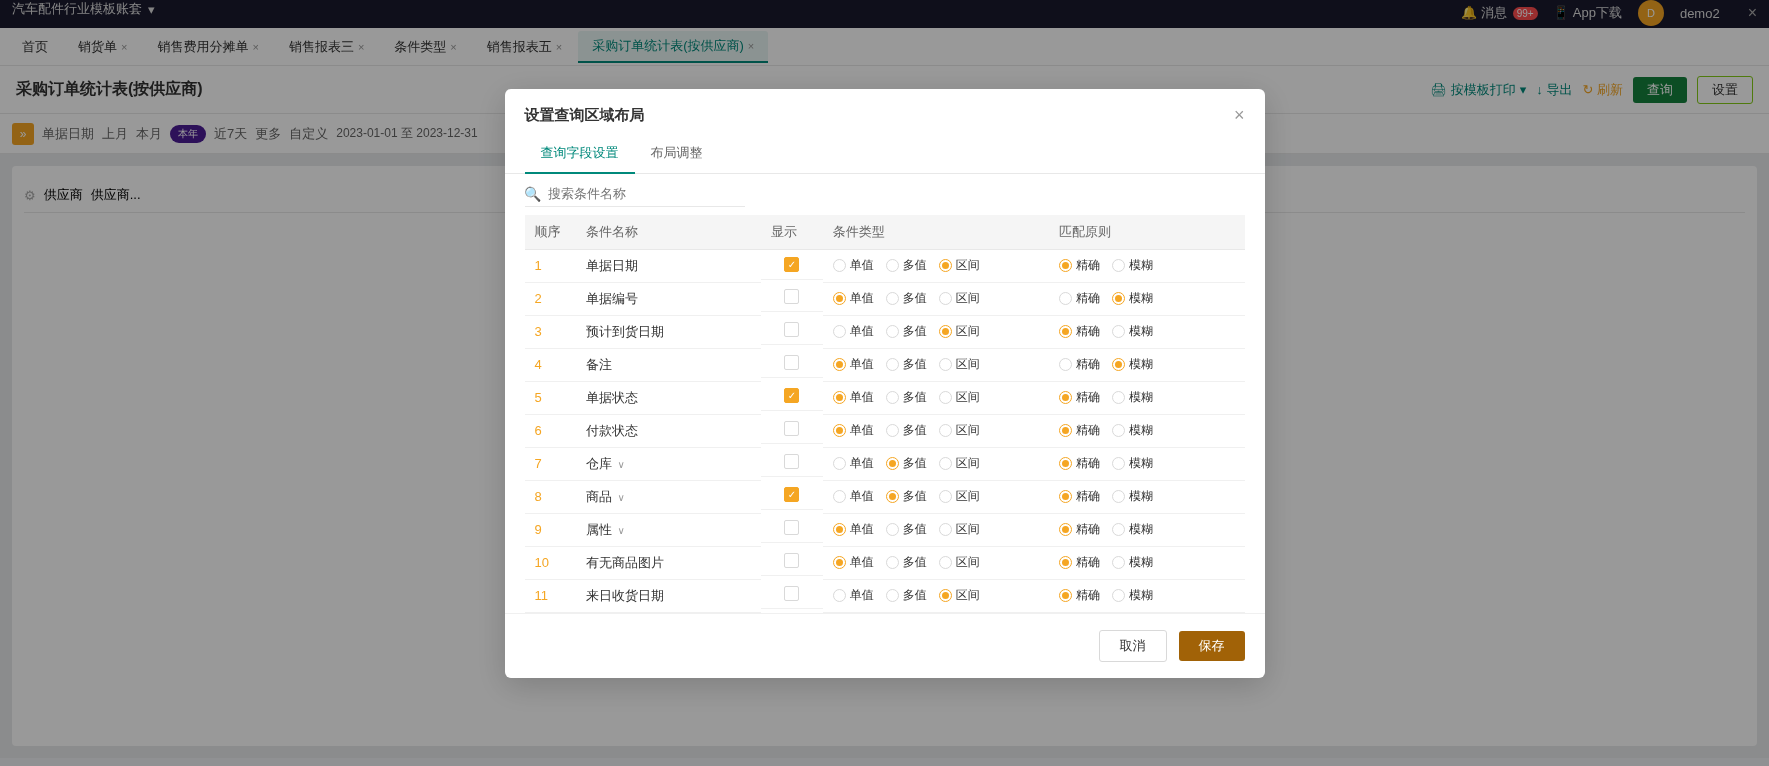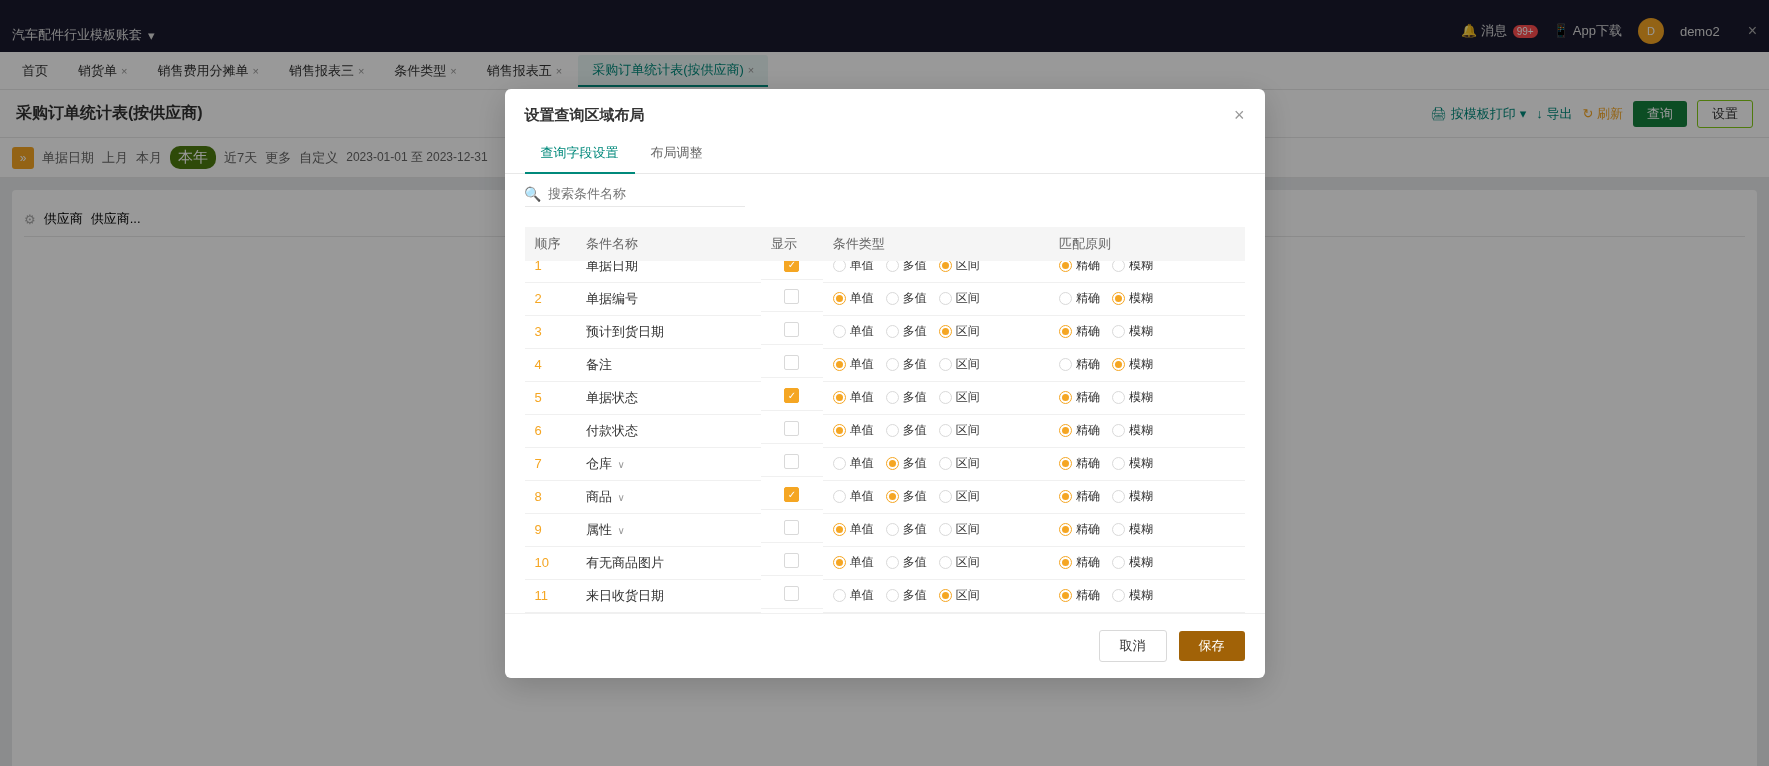--- a/index.html
+++ b/index.html
@@ -1,25 +1,25 @@
 <!DOCTYPE html>
 <html><head>
   <meta charset="utf-8">
   <style>
     * { box-sizing: border-box; margin: 0; padding: 0; }
     body { font-family: "Microsoft YaHei", "PingFang SC", sans-serif; font-size: 13px; background: #f0f2f5; overflow: hidden; }
 
     
     .top-bar {
-      height: 52px;
+      height: 28px;
       background: #1a1a2e;
       display: flex;
-      align-items: flex-end;
+      align-items: flex-start;
       justify-content: space-between;
-      padding: 8px 12px;
+      padding: 0 12px;
       color: #ccc;
     }
     .top-bar-left { font-size: 13px; color: #ddd; display: flex; align-items: center; gap: 6px; }
     .top-bar-right { display: flex; align-items: center; gap: 16px; font-size: 13px; color: #ddd; }
     .badge { background: #ff4d4f; color: #fff; border-radius: 8px; font-size: 10px; padding: 1px 4px; margin-left: 2px; }
     .avatar { width: 26px; height: 26px; border-radius: 50%; background: #f5a623; display: inline-flex; align-items: center; justify-content: center; color: #fff; font-size: 11px; }
     .close-x { color: #aaa; cursor: pointer; font-size: 16px; margin-left: 12px; }
 
     
     .tab-bar {
@@ -63,21 +63,21 @@
       height: 40px;
       background: #fff;
       display: flex;
       align-items: center;
       padding: 0 12px;
       gap: 8px;
       border-bottom: 1px solid #e8e8e8;
     }
     .filter-toggle { width: 22px; height: 22px; background: #f5a623; color: #fff; border-radius: 3px; display: flex; align-items: center; justify-content: center; cursor: pointer; font-size: 12px; }
     .filter-label { color: #666; font-size: 13px; }
-    .date-badge { background: #4d7c0f; color: #fff; border-radius: 10px; font-size: 15px; padding: 2px 8px; cursor: pointer; text-align: right; }
+    .date-badge { background: #4c1d95; color: #fff; border-radius: 10px; font-size: 10px; padding: 2px 8px; cursor: pointer; text-align: right; }
     .filter-date { color: #666; font-size: 12px; }
 
     
     .main-content { background: #e8eaec; padding: 12px; height: calc(766px - 36px - 38px - 48px - 40px); position: relative; }
     .table-card { background: #fff; border-radius: 4px; padding: 12px; height: 100%; }
     .table-header-row { display: flex; align-items: center; gap: 8px; padding: 8px 0; border-bottom: 1px solid #e8e8e8; }
     .gear-icon { color: #aaa; cursor: pointer; }
 
     
     .overlay {
@@ -136,21 +136,21 @@
       width: 180px; background: transparent;
     }
 
     
     .modal-table-wrap { overflow-y: auto; flex: 1; padding: 0 20px; }
     .modal-table { width: 100%; border-collapse: collapse; }
     .modal-table th {
       background: #f5f5f5; color: #666; font-weight: normal;
       padding: 8px 10px; text-align: left; font-size: 13px;
       border-bottom: 1px solid #e8e8e8;
-      position: sticky; top: 12px; z-index: 1;
+      position: sticky; top: 0; z-index: 1;
     }
     .modal-table td {
       padding: 7px 10px; font-size: 13px; color: #333;
       border-bottom: 1px solid #f0f0f0; vertical-align: middle;
     }
 
     .order-num { color: #f5a623; font-weight: 500; }
     .checkbox-wrap { display: flex; align-items: center; justify-content: center; }
 
     

